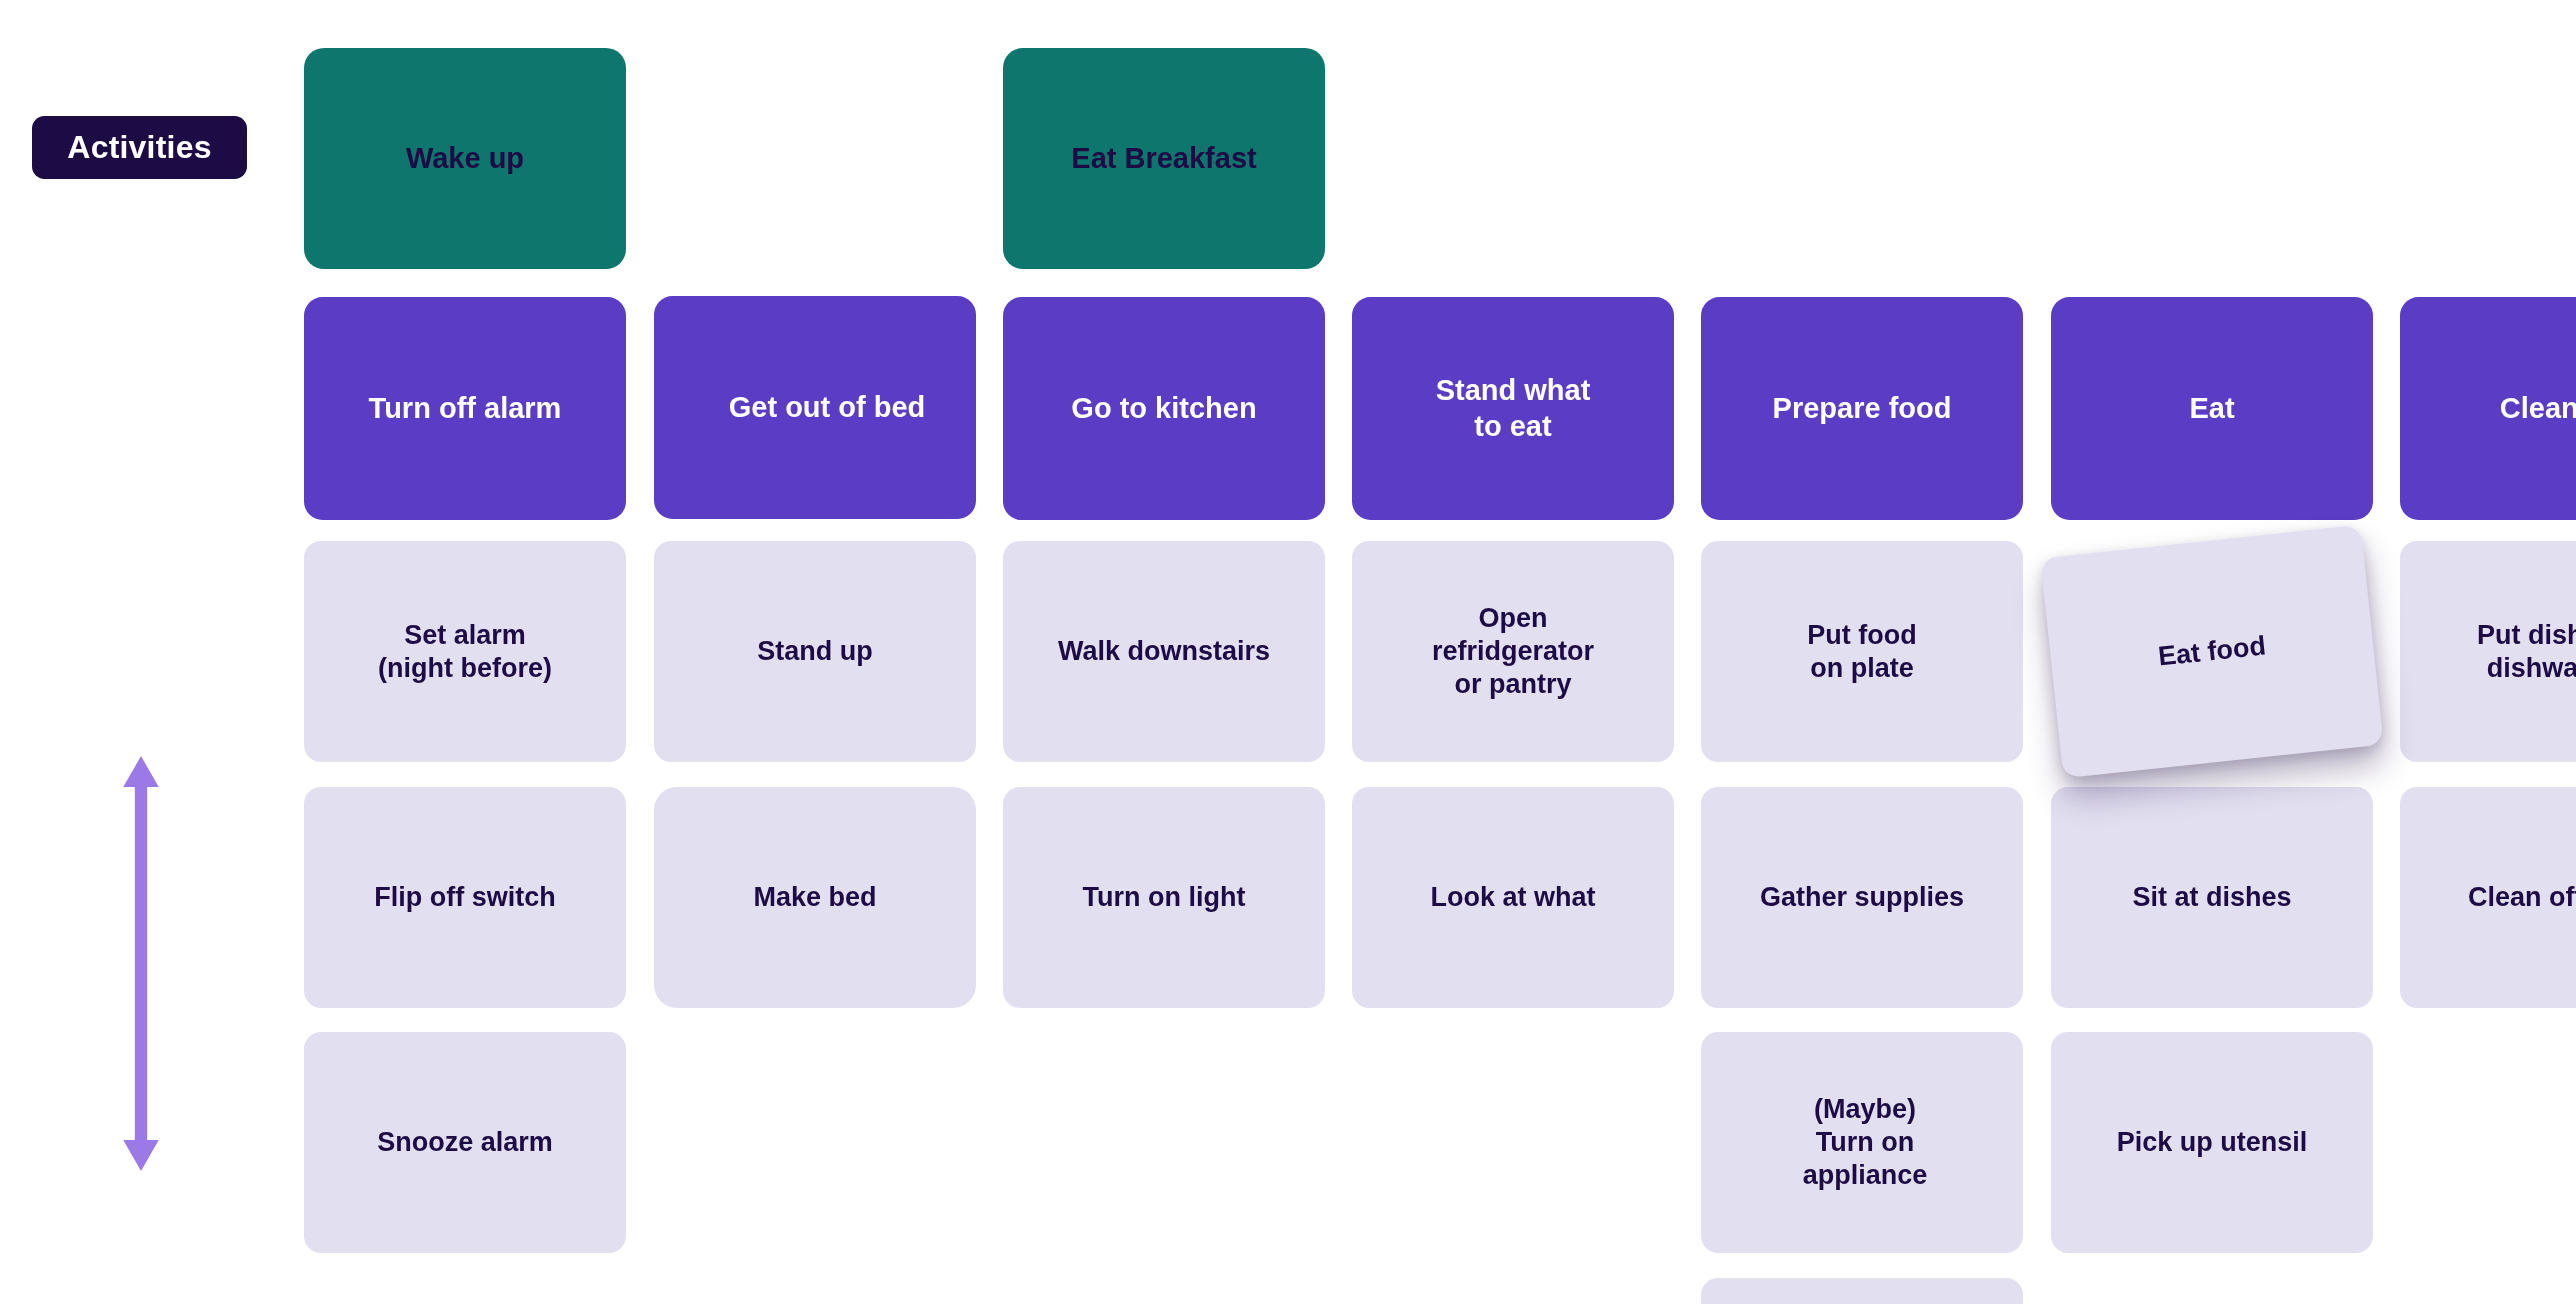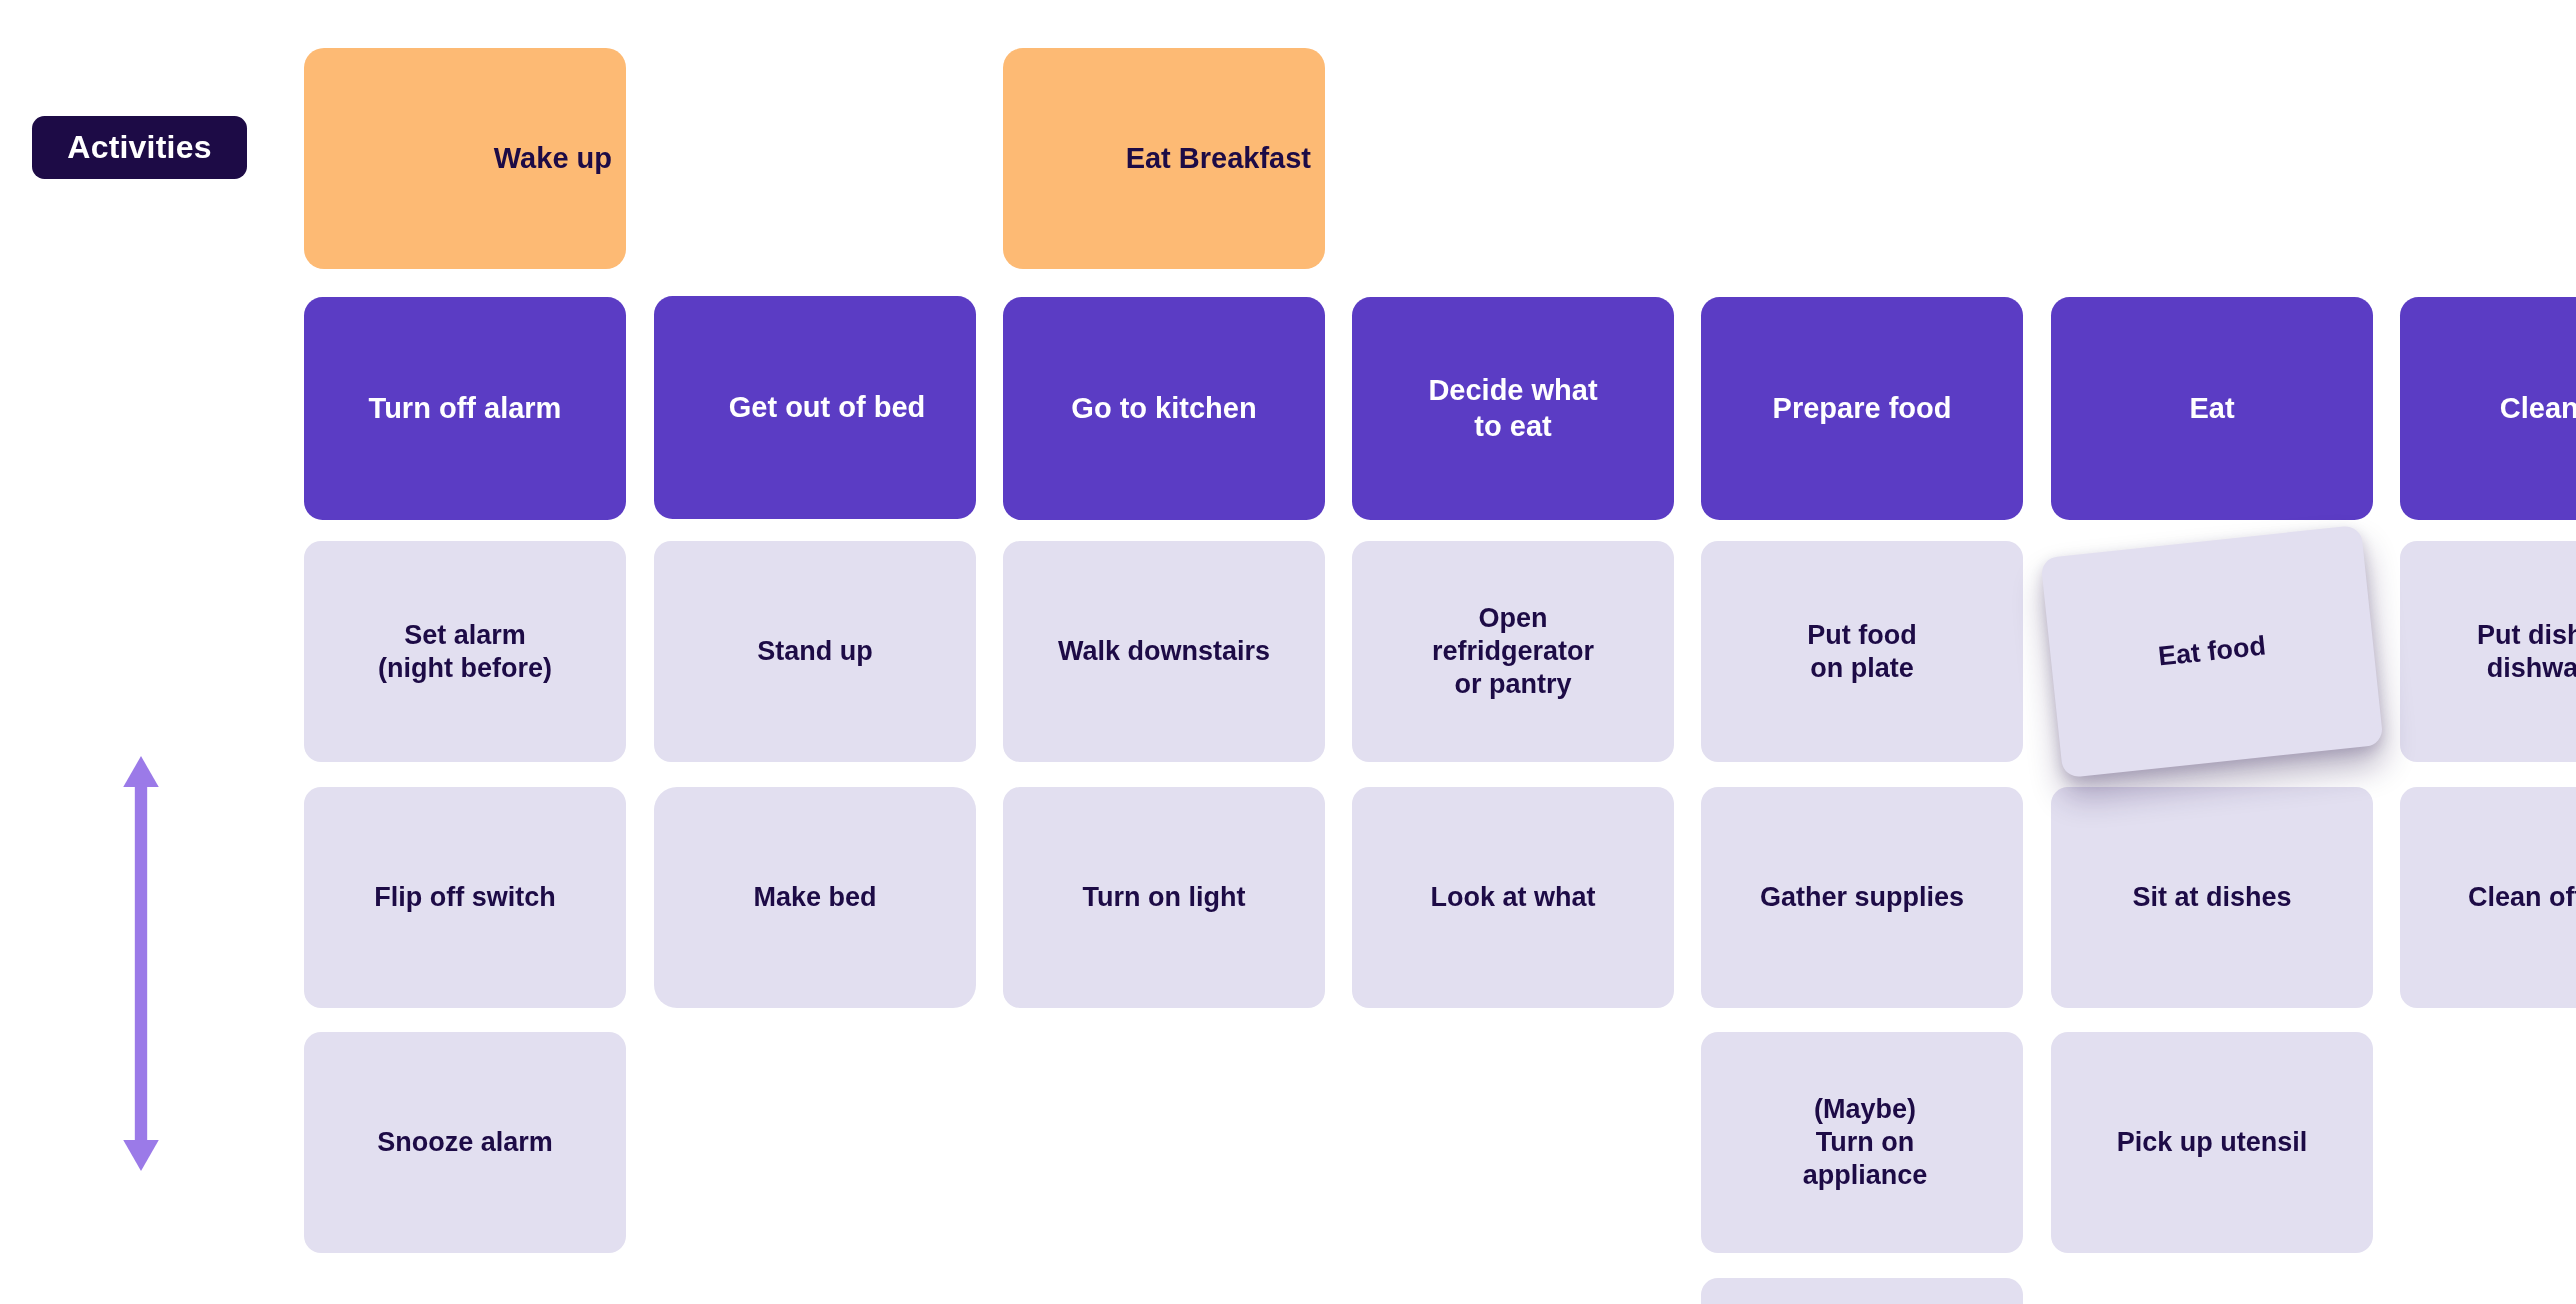--- a/index.html
+++ b/index.html
@@ -60,26 +60,25 @@
     display: flex;
     align-items: center;
     justify-content: center;
     text-align: center;
     padding: 9.3px 14px;
     line-height: 1.22;
     white-space: pre-line;
   }
 
   .card.activity {
-    background: #fdba74;
+    background: #0f766e;
     color: #1d0b46;
     font-size: 29px;
     font-weight: 700;
     border-radius: 20px;
-    justify-content: flex-end;
   }
 
   .card.step {
     background: #5b3cc4;
     color: #ffffff;
     font-size: 29px;
     font-weight: 700;
     border-radius: 18.5px;
   }
 
@@ -116,21 +115,21 @@
   </svg>
 
   <div id="activity-layer">
       <div class="card activity" style="left: 304px; top: 48px; width: 322px; height: 221px;"><span>Wake up</span></div>
       <div class="card activity" style="left: 1003px; top: 48px; width: 322px; height: 221px;"><span>Eat Breakfast</span></div>
     </div>
   <div id="step-layer">
       <div class="card step" style="left: 304px; top: 297px; width: 322px; height: 223px;"><span>Turn off alarm</span></div>
       <div class="card step" style="left: 654px; top: 296px; width: 322px; height: 223px; padding-left: 38px;"><span>Get out of bed</span></div>
       <div class="card step" style="left: 1003px; top: 297px; width: 322px; height: 223px;"><span>Go to kitchen</span></div>
-      <div class="card step" style="left: 1352px; top: 297px; width: 322px; height: 223px;"><span>Decide what
+      <div class="card step" style="left: 1352px; top: 297px; width: 322px; height: 223px;"><span>Stand what
 to eat</span></div>
       <div class="card step" style="left: 1701px; top: 297px; width: 322px; height: 223px;"><span>Prepare food</span></div>
       <div class="card step" style="left: 2051px; top: 297px; width: 322px; height: 223px;"><span>Eat</span></div>
       <div class="card step" style="left: 2400px; top: 297px; width: 322px; height: 223px;"><span>Clean up</span></div>
     </div>
   <div id="detail-layer">
       <div class="card detail" style="left: 304px; top: 541px; width: 322px; height: 221px;"><span>Set alarm
 (night before)</span></div>
       <div class="card detail" style="left: 654px; top: 541px; width: 322px; height: 221px;"><span>Stand up</span></div>
       <div class="card detail" style="left: 1003px; top: 541px; width: 322px; height: 221px;"><span>Walk downstairs</span></div>

